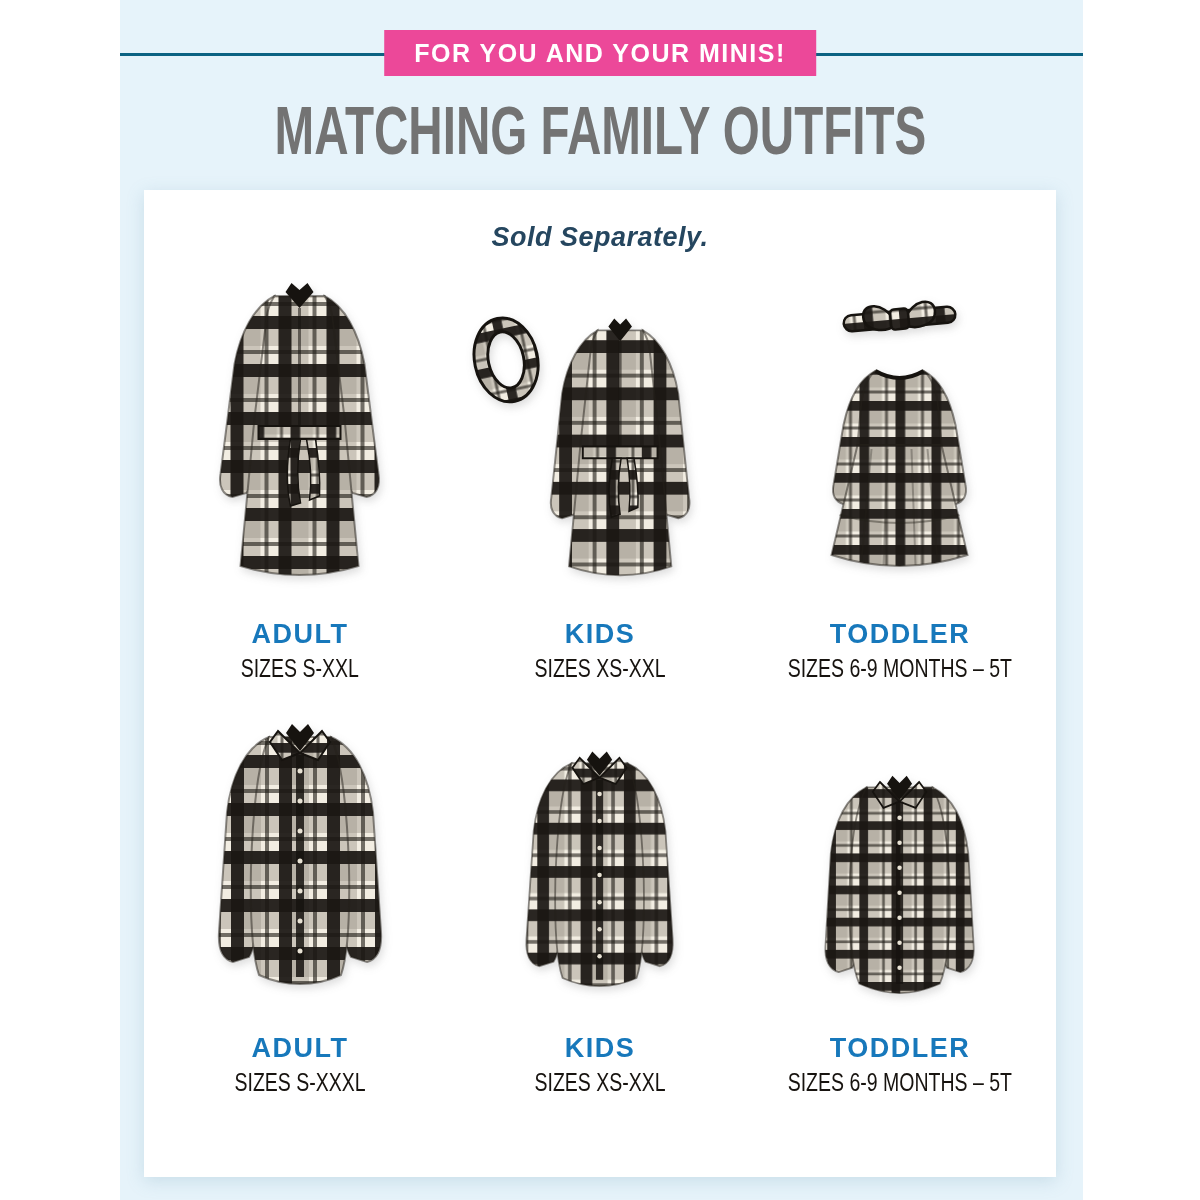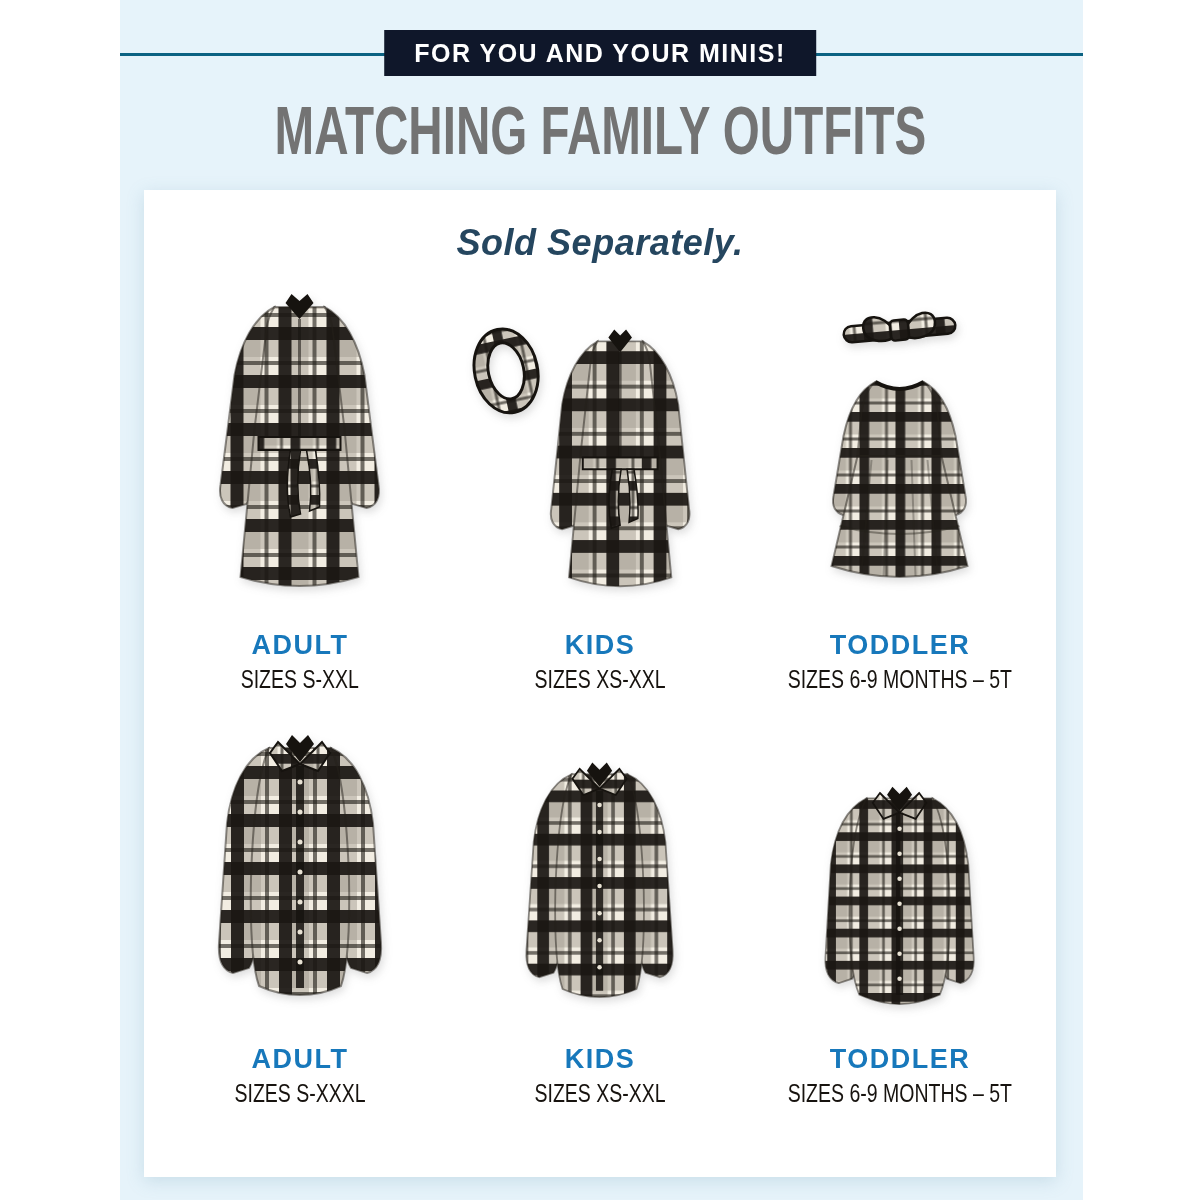--- a/index.html
+++ b/index.html
@@ -7,21 +7,21 @@
   body { font-family:"Liberation Sans", sans-serif; background:#ffffff; }
 
   .stage { position:relative; width:1200px; height:1200px; background:#ffffff; overflow:hidden; }
 
   .blue-panel { position:absolute; left:120px; top:0; width:963px; height:1200px; background:#e6f3fa; }
 
   .rule-line { position:absolute; left:120px; top:53px; width:963px; height:3px; background:#0c6282; }
 
   .promo-banner {
     position:absolute; top:30px; left:50%; transform:translateX(-50%);
-    height:46px; background:#0f172a; color:#ffffff;
+    height:46px; background:#ec4899; color:#ffffff;
     display:flex; align-items:center; padding:0 30px;
     font-weight:bold; font-size:25px; letter-spacing:1.5px; white-space:nowrap;
     z-index:3;
   }
 
   .page-title {
     position:absolute; top:96px; left:0; width:100%;
     text-align:center; color:#737373; font-weight:bold; white-space:nowrap;
     z-index:2;
   }
@@ -29,21 +29,21 @@
     transform:scale(0.82,1.18); transform-origin:center; }
 
   .content-card {
     position:absolute; left:144px; top:190px; width:912px; height:987px;
     background:#ffffff; box-shadow:0 4px 16px rgba(110,160,185,0.25);
     z-index:2;
   }
 
   .subtitle {
     text-align:center; padding-top:32px; color:#25465f;
-    font-style:italic; font-weight:bold; font-size:36px; letter-spacing:0.5px;
+    font-style:italic; font-weight:bold; font-size:27px; letter-spacing:0.5px;
   }
 
   .product-grid {
     display:grid; grid-template-columns:repeat(3,1fr);
     margin-top:8px; padding:0 6px;
   }
 
   .cell { display:flex; flex-direction:column; align-items:center; }
 
   .fig { display:flex; align-items:flex-end; justify-content:center; width:100%; }

